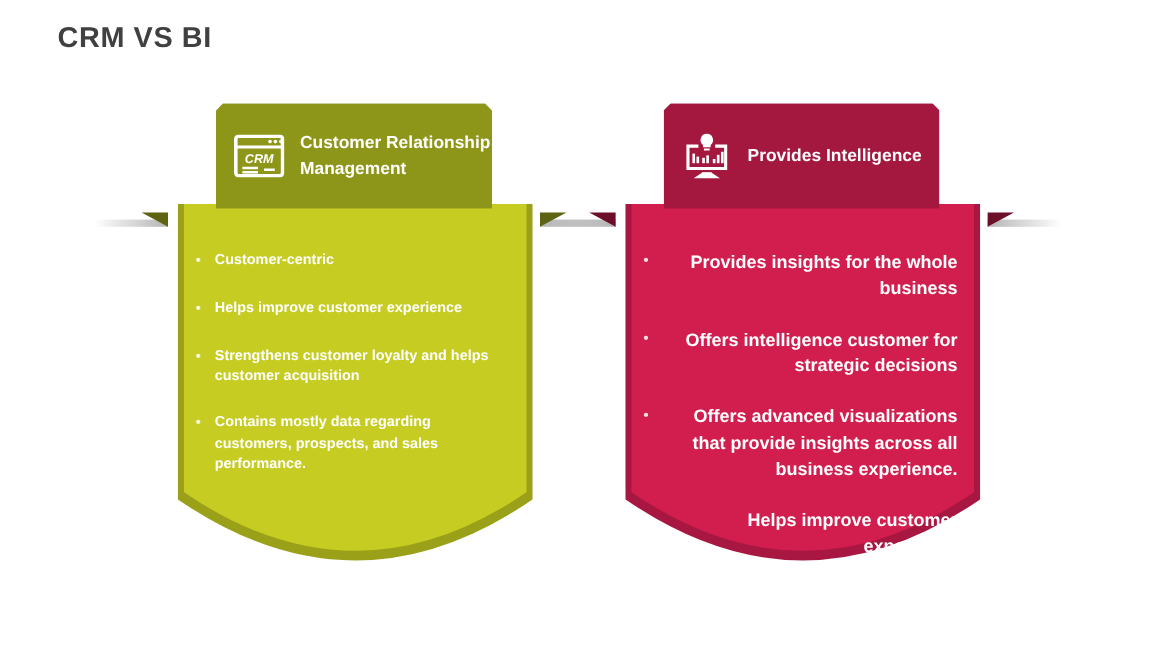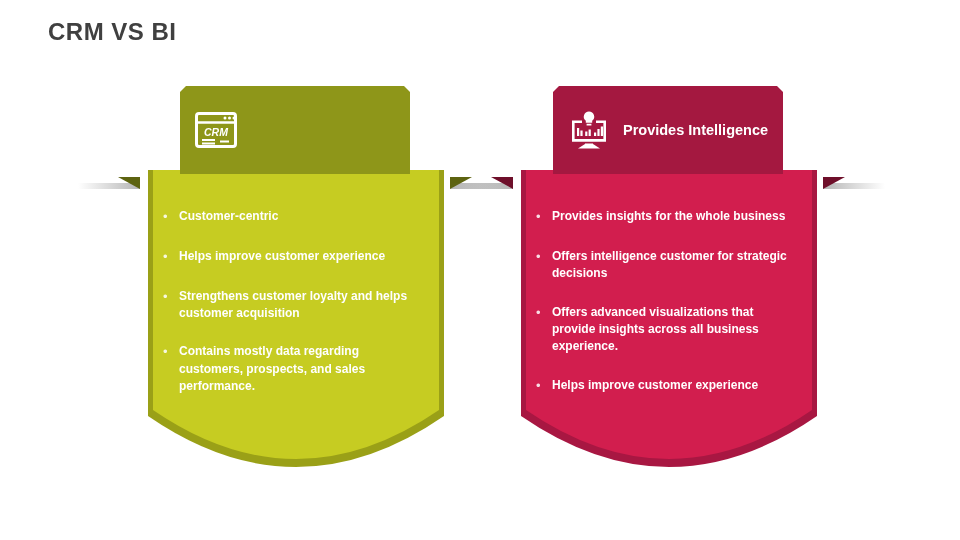--- a/index.html
+++ b/index.html
@@ -160,21 +160,21 @@
     line-height: 1.45;
     text-align: left;
   }
   .bullet-text {
     color: #ffffff;
     font-size: 11.8px;
     font-weight: bold;
     line-height: 1.45;
   }
   .left  .bullet-text { font-size: 12px; }
-  .right .bullet-text { font-size: 12px; }
+  .right .bullet-text { font-size: 15px; text-align: right; }
 
   
   .left {
     --banner: #8e9619;
     --fold:   #5d6310;
     --body:   #c6cc22;
     --border: #9aa017;
   }
   .right {
     --banner: #a41840;
@@ -207,20 +207,21 @@
           <line x1="1.5" y1="10.5" x2="40.5" y2="10.5" stroke="#ffffff" stroke-width="2.4"></line>
           <circle cx="30" cy="6" r="1.5" fill="#ffffff"></circle>
           <circle cx="34.5" cy="6" r="1.5" fill="#ffffff"></circle>
           <circle cx="39" cy="6" r="1.5" fill="#ffffff"></circle>
           <text x="21" y="23.5" fill="#ffffff" font-family="Liberation Sans, sans-serif" font-size="10.5" font-weight="bold" text-anchor="middle">CRM</text>
           <line x1="7" y1="28" x2="20" y2="28" stroke="#ffffff" stroke-width="2"></line>
           <line x1="7" y1="31.5" x2="20" y2="31.5" stroke="#ffffff" stroke-width="2"></line>
           <line x1="25" y1="29.5" x2="34" y2="29.5" stroke="#ffffff" stroke-width="2"></line>
         </svg>
       </div>
+      <div class="banner-title">Customer Relationship Management</div>
     </div>
 
     <div class="bullets">
       <div class="bullet">
         <span class="bullet-dot">•</span>
         <span class="bullet-text">Customer-centric</span>
       </div>
       <div class="bullet">
         <span class="bullet-dot">•</span>
         <span class="bullet-text">Helps improve customer experience</span>

